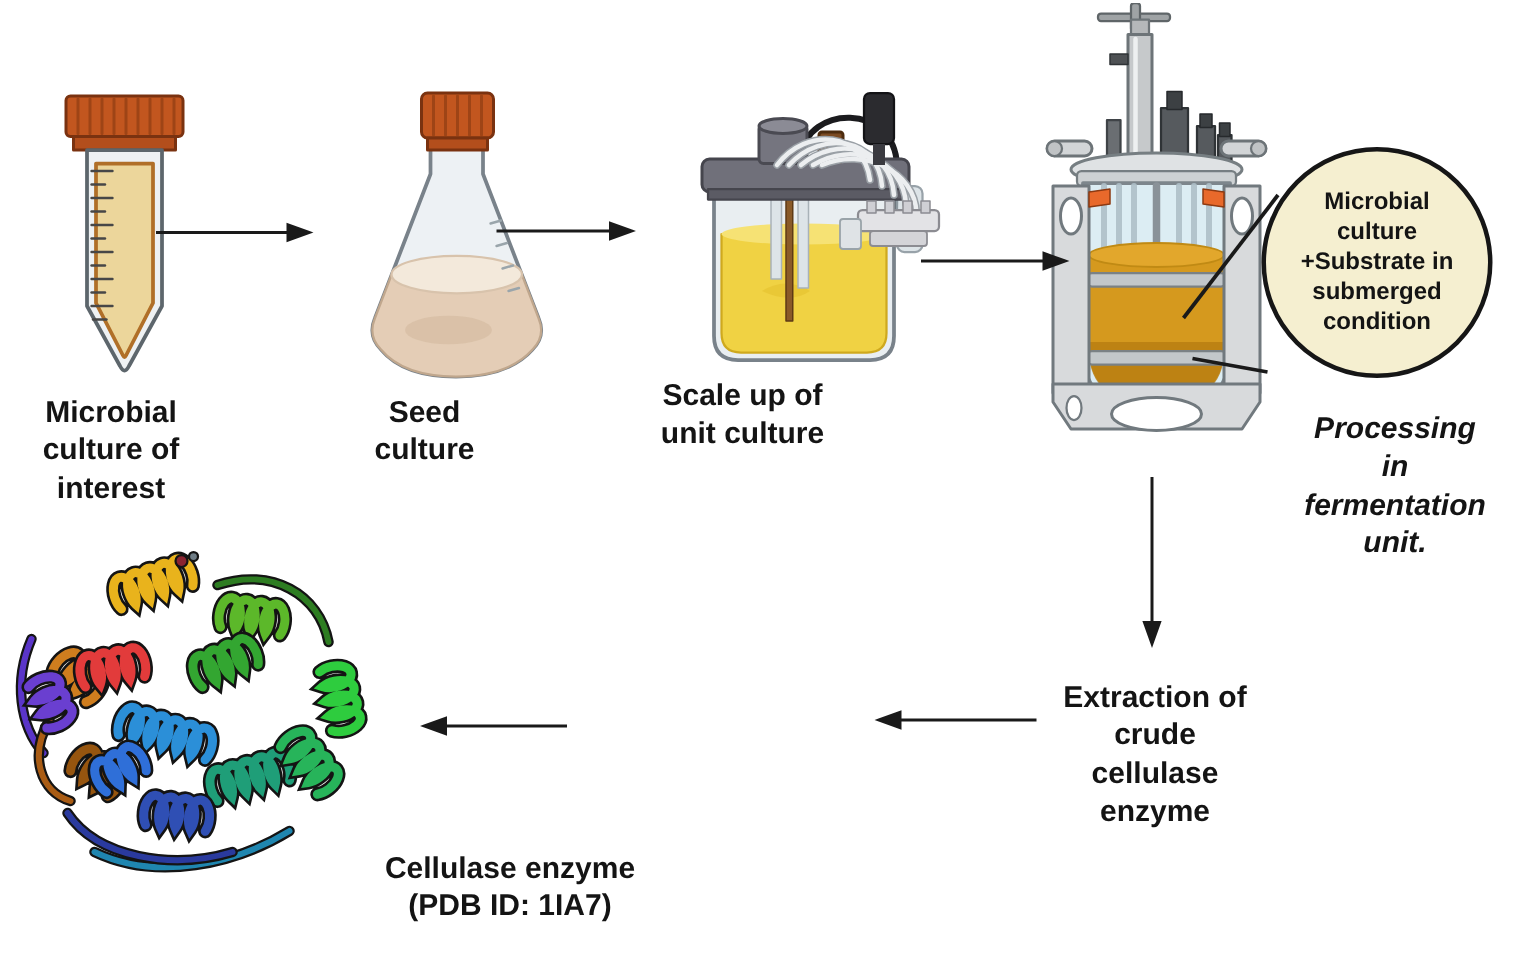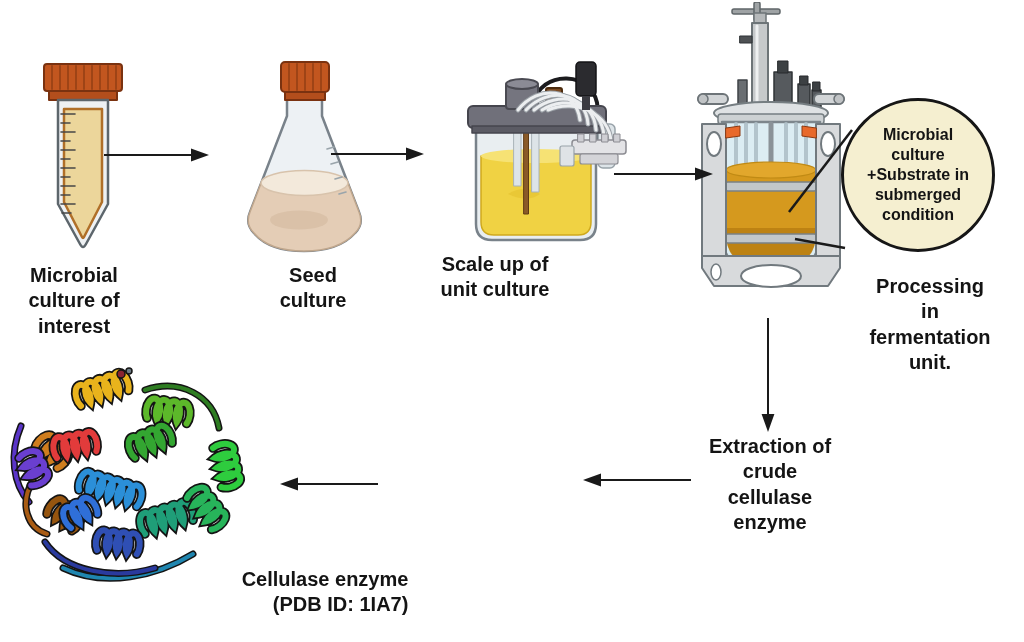--- a/index.html
+++ b/index.html
@@ -264,27 +264,27 @@
     <div class="callout-text">Microbial
 culture
 +Substrate in
 submerged
 condition</div>
   </div>
 
   <div class="label" style="left:74px;top:263px;">Microbial
 culture of
 interest</div>
-  <div class="label" style="left:283px;top:263px;margin-left:30px;">Seed
+  <div class="label" style="left:283px;top:263px;">Seed
 culture</div>
   <div class="label" style="left:495px;top:252px;">Scale up of
 unit culture</div>
-  <div class="label" style="left:930px;top:274px;">Processing in
+  <div class="label" style="left:930px;top:274px;font-style:italic;">Processing in
 fermentation
 unit.</div>
-  <div class="label" style="left:770px;top:434px;">Extraction of
+  <div class="label" style="left:770px;top:453px;">Extraction of
 crude
 cellulase
 enzyme</div>
-  <div class="label" style="left:325px;top:567px;text-align:right;">Cellulase enzyme
+  <div class="label" style="left:340px;top:567px;">Cellulase enzyme
 (PDB ID: 1IA7)</div>
 
 </div>
 
 </body></html>

